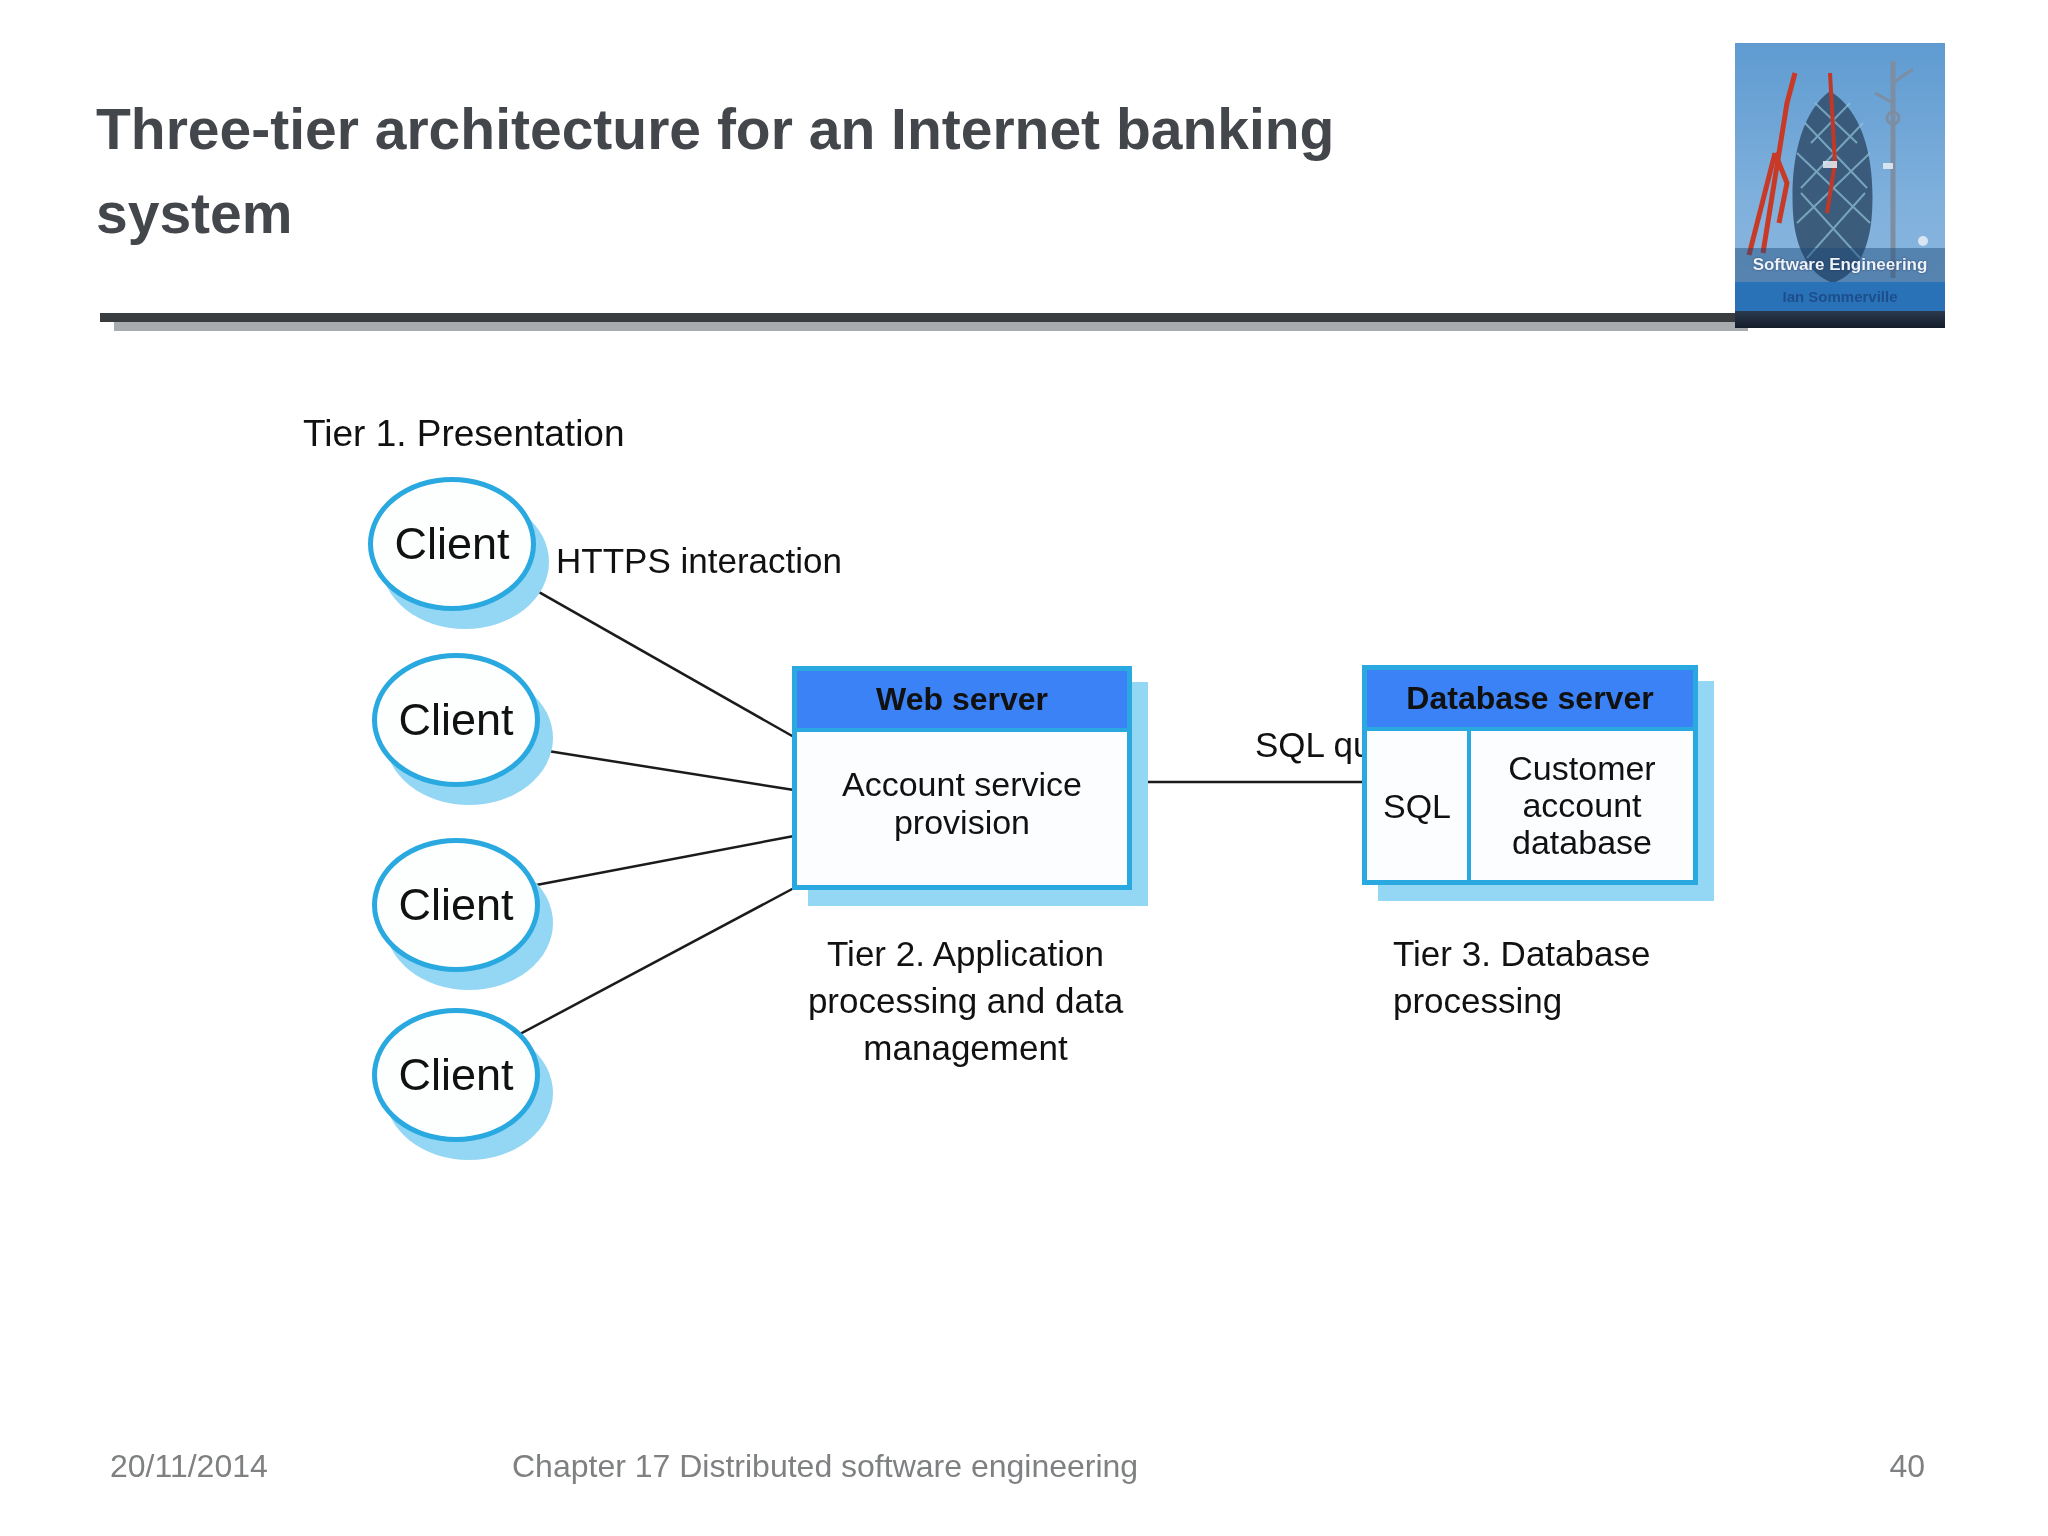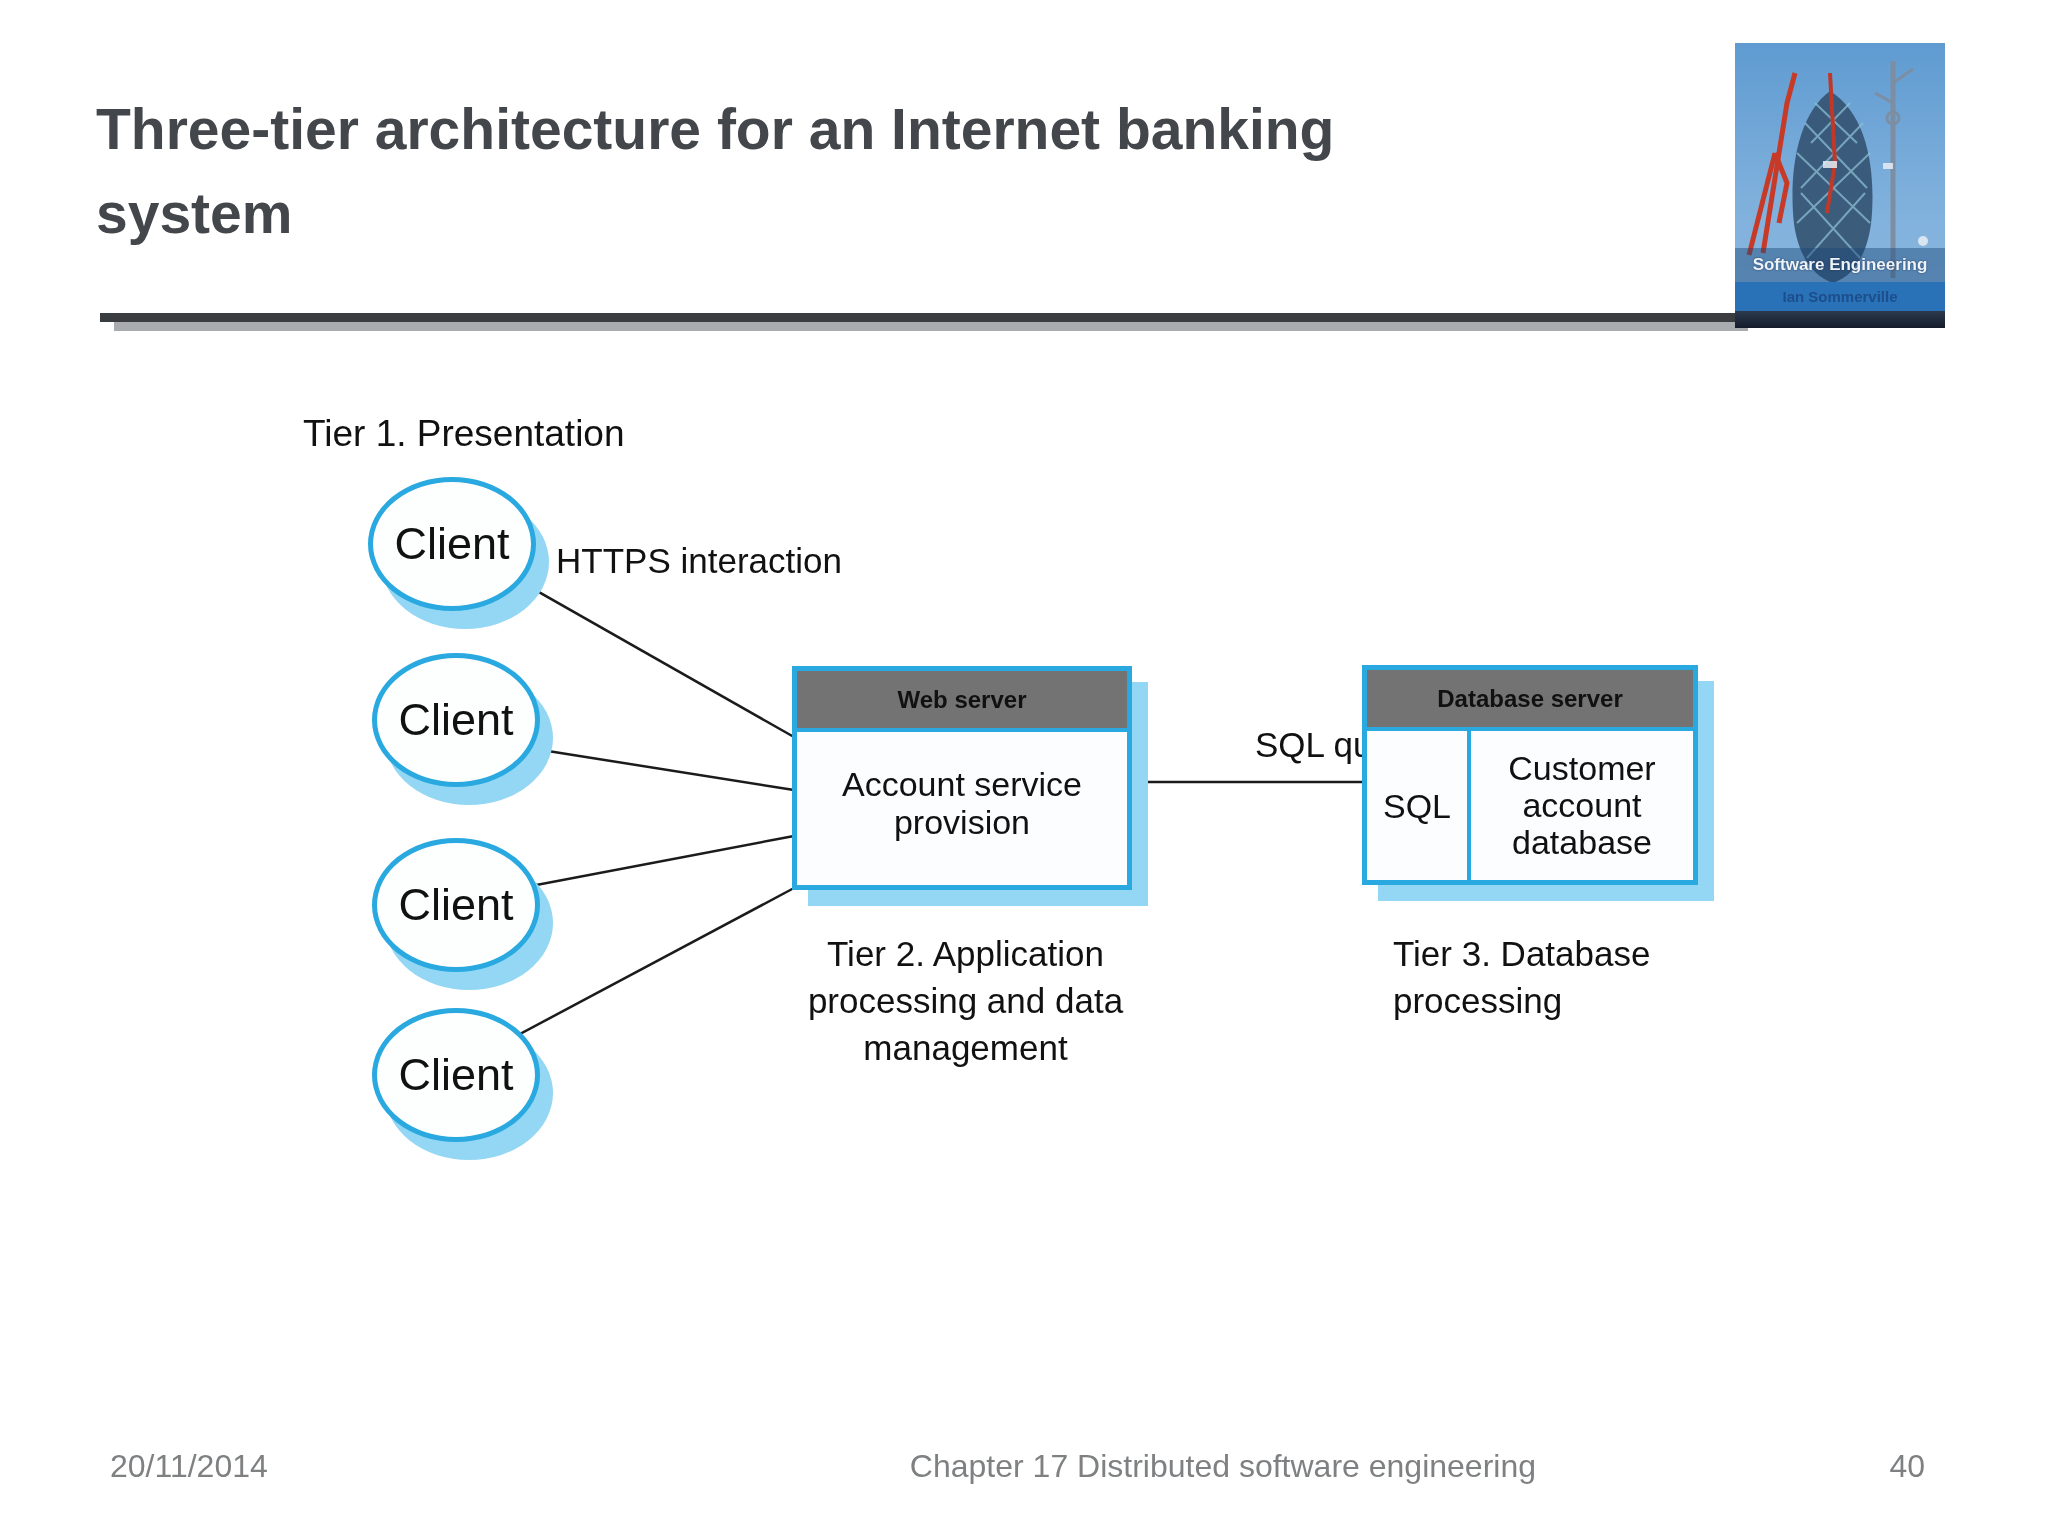--- a/index.html
+++ b/index.html
@@ -53,42 +53,42 @@
   #client-2{left:372px;top:653px;}
   #client-3{left:372px;top:838px;}
   #client-4{left:372px;top:1008px;}
   .server-box{
     position:absolute;background:#fbfdfe;border:5px solid #29a9e0;
     box-shadow:16px 16px 0 0 #93d7f4;
   }
   #web-server{left:792px;top:666px;width:330px;height:214px;}
   #db-server{left:1362px;top:665px;width:326px;height:210px;}
   .server-header{
-    height:57px;background:#737373;border-bottom:4px solid #29a9e0;
+    height:57px;background:#3b82f6;border-bottom:4px solid #29a9e0;
     display:flex;align-items:center;justify-content:center;
-    font-size:24px;font-weight:bold;color:#111;
+    font-size:32px;font-weight:bold;color:#111;
   }
   .server-body{
     display:flex;align-items:center;justify-content:center;
     text-align:center;font-size:34px;color:#111;line-height:38px;
   }
   #web-server .server-body{height:118px;padding:12px 30px;}
   #db-server .server-body{height:149px;align-items:stretch;padding:0;}
   .db-cell-left{
     flex:0 0 100px;border-right:4px solid #29a9e0;
     display:flex;align-items:center;justify-content:center;
   }
   .db-cell-right{
     flex:1;display:flex;align-items:center;justify-content:center;
     padding:16px 8px;line-height:37px;
   }
   
   .footer-text{position:absolute;top:1448px;font-size:32px;color:#7e8082;}
   #footer-date{left:110px;}
-  #footer-center{left:512px;width:1024px;text-align:right;}
+  #footer-center{left:512px;width:1024px;text-align:left;}
   #footer-page{left:1760px;width:165px;text-align:right;}
 </style>
 </head>
 <body>
 
 <div id="slide">
 
   <div id="title">
     <div>Three-tier architecture for an Internet banking</div>
     <div>system</div>

